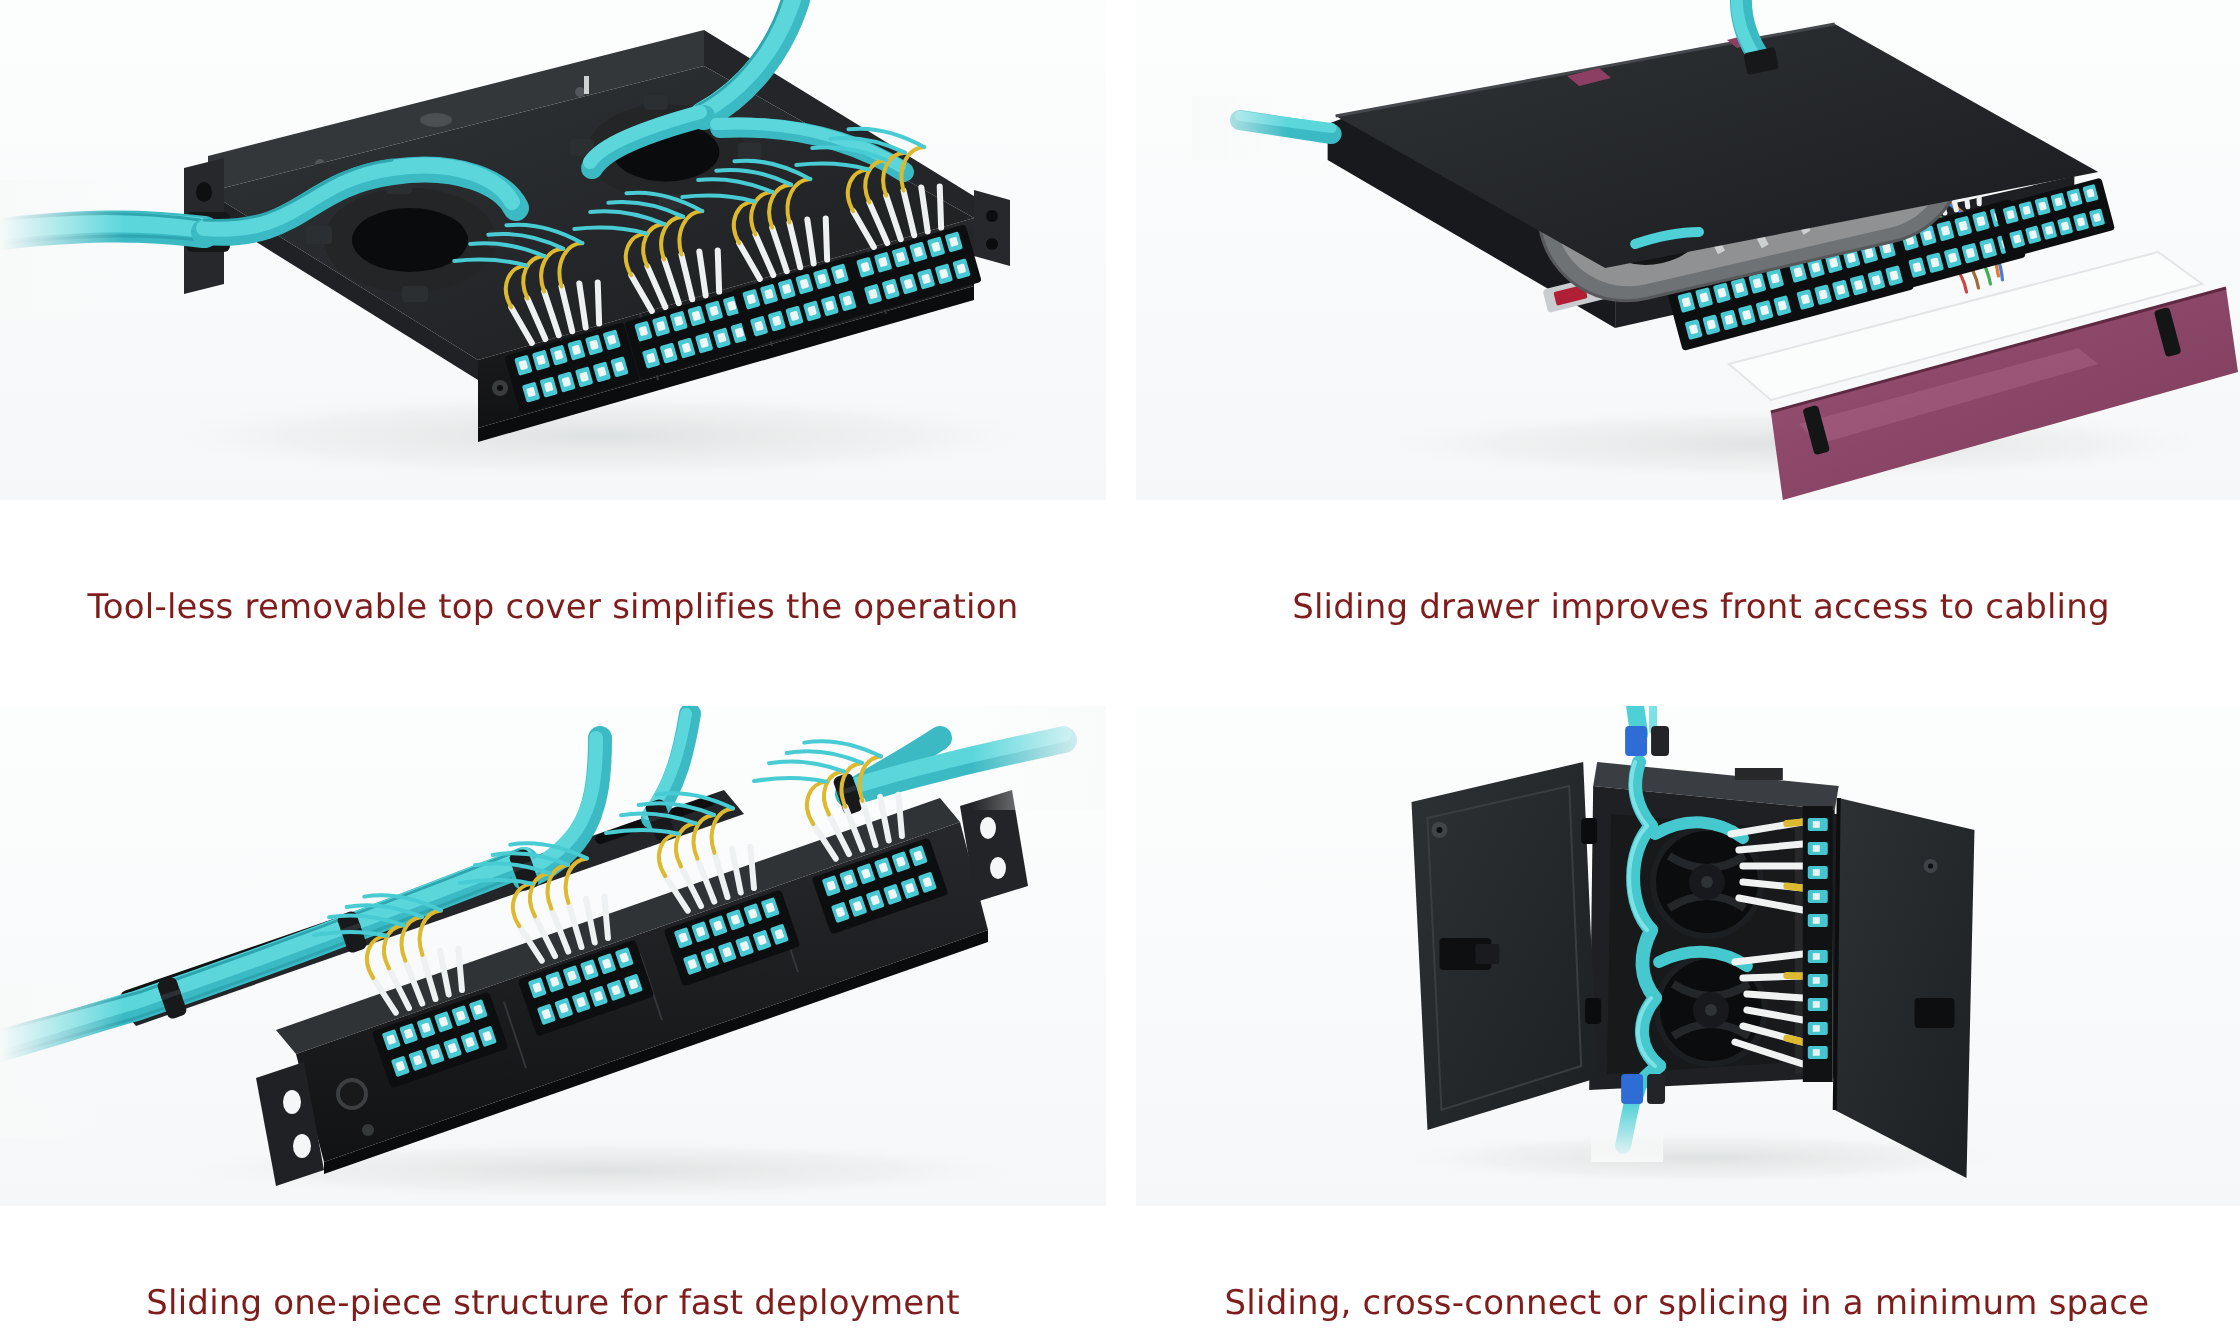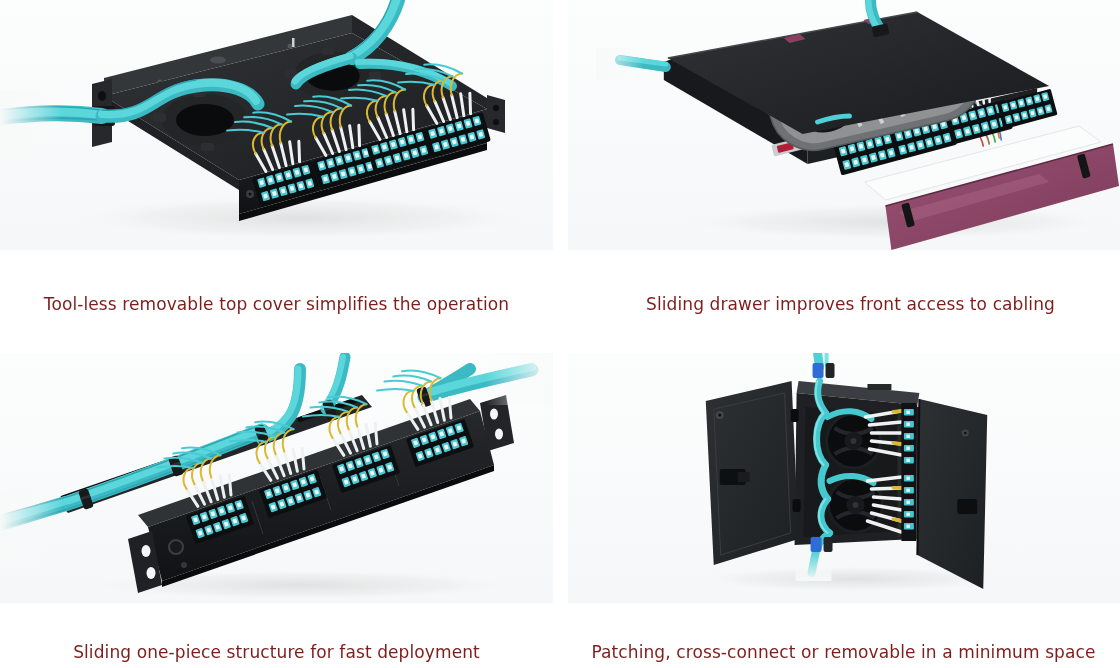--- a/index.html
+++ b/index.html
@@ -448,13 +448,13 @@
       <rect x="-5" y="-5" width="11" height="15" rx="2" fill="#2e6cd6"></rect>
       <rect x="8" y="-5" width="9" height="15" rx="2" fill="#222427"></rect>
     </g>
     <rect x="228" y="198" width="36" height="30" fill="url(#fadeV)"></rect>
   </svg>
 </div>
 
 <div class="caption" id="cap-1">Tool-less removable top cover simplifies the operation</div>
 <div class="caption" id="cap-2">Sliding drawer improves front access to cabling</div>
 <div class="caption" id="cap-3">Sliding one-piece structure for fast deployment</div>
-<div class="caption" id="cap-4">Patching, cross-connect or removable in a minimum space</div>
+<div class="caption" id="cap-4">Sliding, cross-connect or splicing in a minimum space</div>
 
 </body></html>

